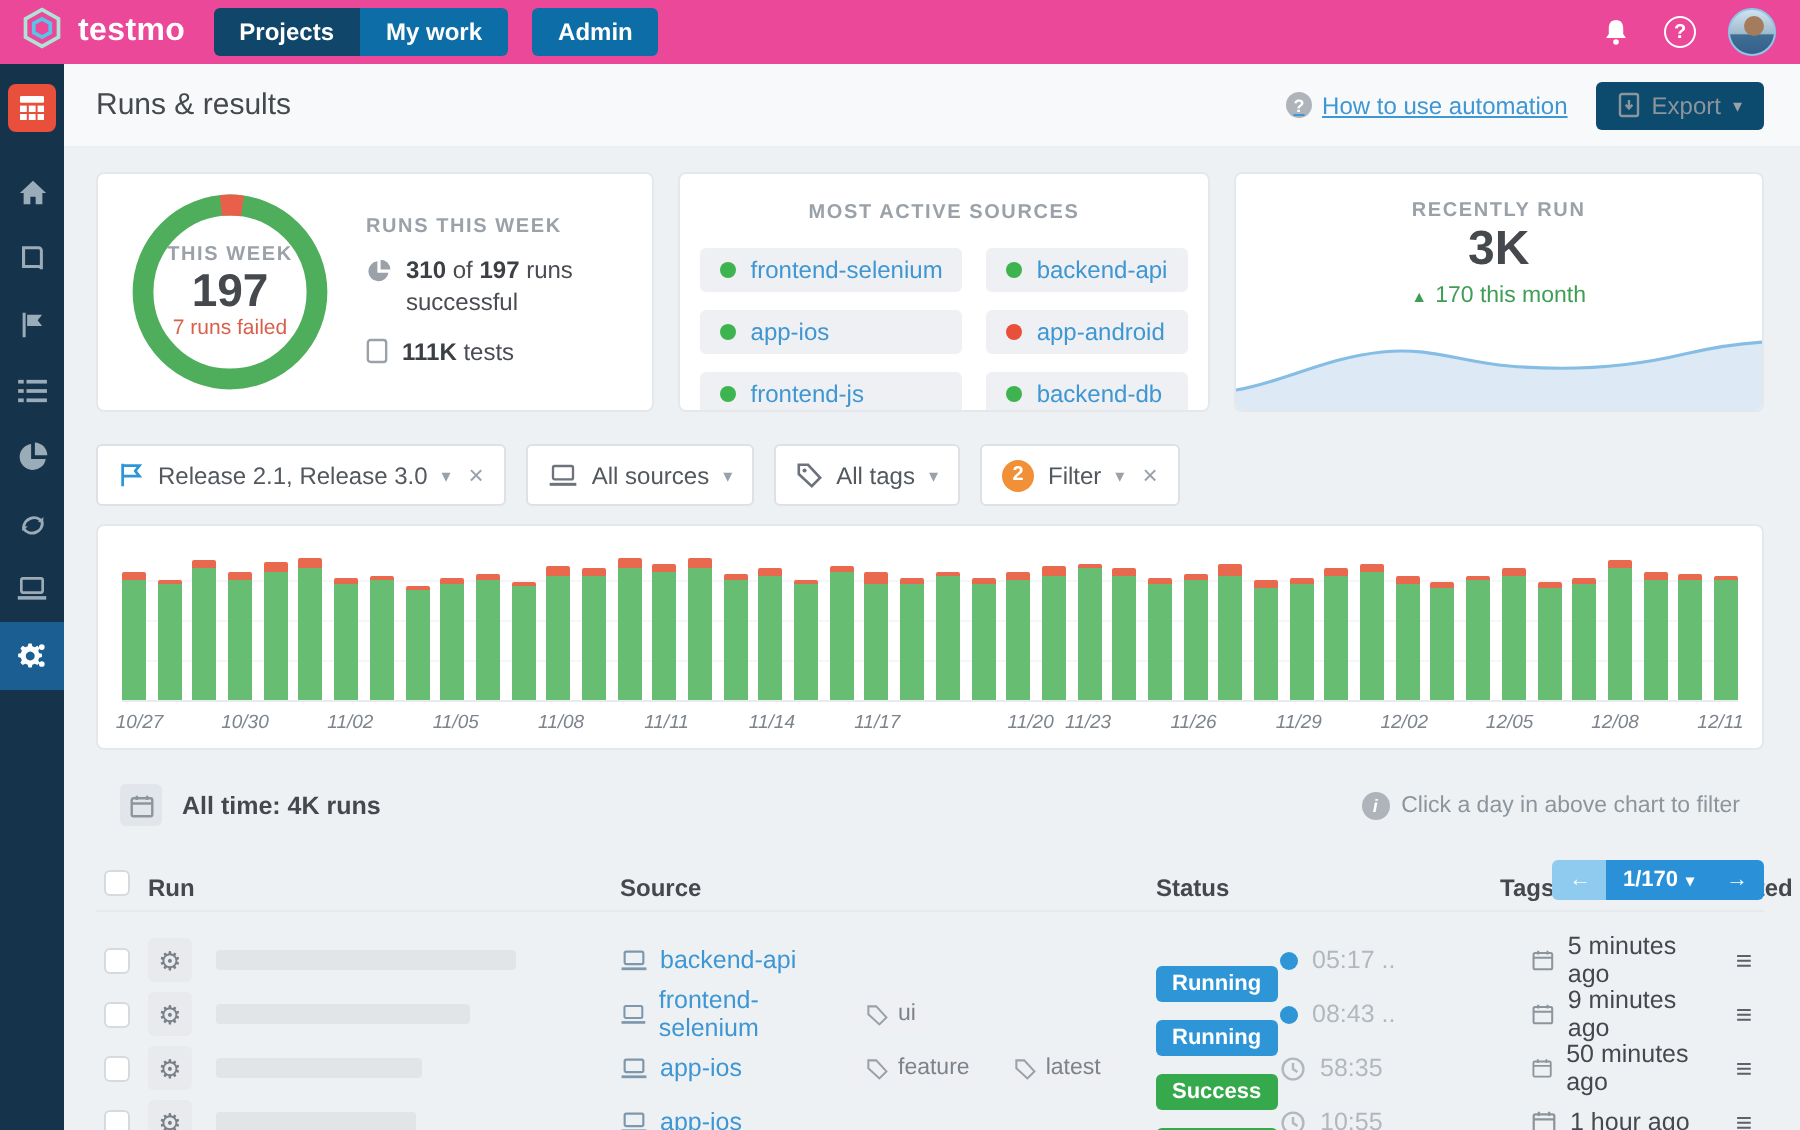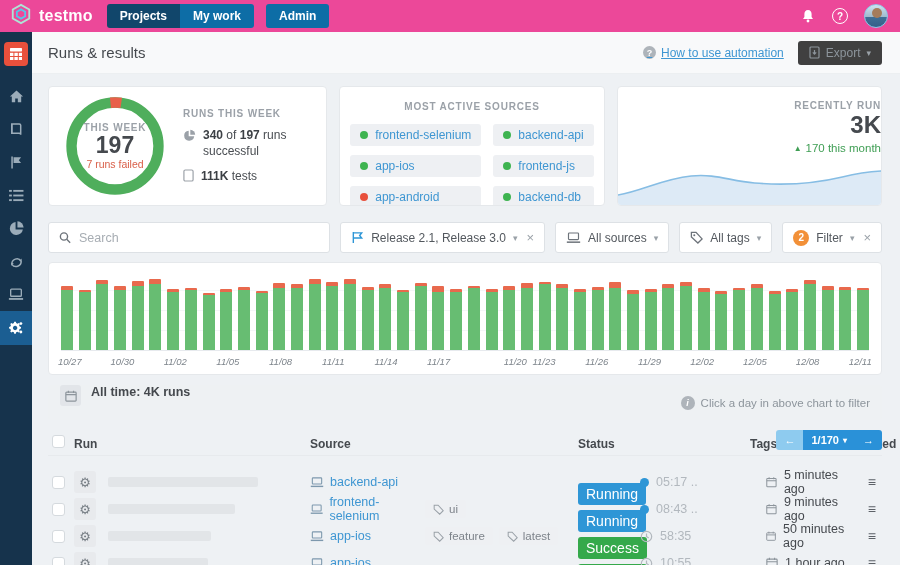--- a/index.html
+++ b/index.html
@@ -36,21 +36,21 @@
   
   .main { position:absolute; top:32px; left:32px; width:868px; height:533px; }
   .page-head { height:42px; background:#f8f9fa; border-bottom:1px solid #ecEFf1;
     display:flex; align-items:center; padding:0 18px 0 16px; }
   .page-title { font-size:15px; color:#45494e; }
   .head-right { margin-left:auto; display:flex; align-items:center; gap:14px; }
   .help-link { display:flex; align-items:center; gap:5px; font-size:12px; color:#3e96d2;
     text-decoration:underline; cursor:pointer; }
   .help-q { width:13px; height:13px; border-radius:50%; background:#aeb4ba; color:#fff; font-size:9px;
     font-weight:bold; display:flex; align-items:center; justify-content:center; text-decoration:none; }
-  .export-btn { display:flex; align-items:center; gap:6px; background:#404040; border-radius:3px;
+  .export-btn { display:flex; align-items:center; gap:6px; background:#0c4a6e; border-radius:3px;
     color:#8d959c; font-size:12px; padding:5px 11px; cursor:pointer; }
   .caret { font-size:9px; color:#9aa1a8; }
 
   .content { padding:12px 18px 0 16px; }
 
   
   .cards { display:flex; gap:12px; }
   .card { background:#fff; border:1px solid #e5e8eb; border-radius:4px; height:120px; flex:1; overflow:hidden; }
   .card-label { font-size:10px; font-weight:bold; letter-spacing:.8px; color:#9ba1a8; }
 
@@ -62,21 +62,21 @@
   .week-side { display:flex; flex-direction:column; gap:8px; }
   .stat-line { display:flex; gap:7px; font-size:12px; color:#494d52; align-items:flex-start; max-width:120px; line-height:1.35; }
   .stat-line b { color:#3c4045; }
 
   .card-sources { display:flex; flex-direction:column; align-items:center; padding-top:14px; }
   .src-grid { display:grid; grid-template-columns:auto auto; gap:9px 12px; margin-top:12px; }
   .pill { display:inline-flex; align-items:center; gap:7px; background:#eef0f3; border-radius:3px;
     padding:4px 10px; font-size:12px; color:#3e96d2; cursor:pointer; }
   .dot { width:8px; height:8px; border-radius:50%; flex:none; }
 
-  .card-recent { display:flex; flex-direction:column; align-items:flex-end; padding-top:13px; position:relative; }
+  .card-recent { display:flex; flex-direction:column; align-items:center; padding-top:13px; position:relative; }
   .recent-num { font-size:24px; font-weight:bold; color:#45494e; margin-top:2px; line-height:1; }
   .trend { display:flex; align-items:center; gap:4px; color:#3f9e54; font-size:11.5px; margin-top:5px; }
   .tri { font-size:8px; }
   .spark { position:absolute; bottom:0; left:0; width:100%; height:50px; }
 
   
   .filter-row { display:flex; gap:10px; margin-top:16px; height:31px; }
   .searchbox { flex:1; background:#fff; border:1px solid #dde1e5; border-radius:3px;
     display:flex; align-items:center; padding:0 10px; gap:8px; }
   .searchbox input { border:none; outline:none; font-size:12.5px; color:#494d52; width:100%;
@@ -95,21 +95,21 @@
     border-bottom:1px solid #e7eaee; position:relative;
     background:repeating-linear-gradient(to top, transparent 0 19px, #f4f6f8 19px 20px); }
   .bar { width:12px; display:flex; flex-direction:column; justify-content:flex-end; cursor:pointer; }
   .bar .red { background:#e8694d; border-radius:1px 1px 0 0; }
   .bar .green { background:#67bd72; }
   .ticks { position:relative; height:22px; }
   .tick { position:absolute; top:5px; transform:translateX(-50%); font-size:9.5px; color:#7d848b;font-style:italic; }
 
   
   .alltime { margin-top:10px; height:35px; background:#eef1f3; border-radius:4px;
-    display:flex; padding:0 12px; gap:10px; }
+    display:flex; align-items:center; padding:0 12px; gap:10px; }
   .cal-tile { width:21px; height:21px; background:#e2e5e9; border-radius:3px;
     display:flex; align-items:center; justify-content:center; }
   .alltime-label { font-size:12.5px; color:#45494e; font-weight:bold; }
   .alltime-right { margin-left:auto; display:flex; align-items:center; gap:6px; font-size:11.5px; color:#8d959c; }
   .info-dot { width:14px; height:14px; border-radius:50%; background:#aeb4ba; color:#fff; font-size:9px;
     font-weight:bold; font-style:italic; display:flex; align-items:center; justify-content:center; }
 
   
   .tbl { margin-top:12px; }
   .trow { display:grid; grid-template-columns:26px 34px 202px 115px 153px 62px 110px 105px 1fr;
@@ -119,21 +119,21 @@
   .trow.data { height:27px; }
   .cb { width:13px; height:13px; border:1px solid #d5dade; border-radius:3px; background:#fff;
     margin-left:4px; cursor:pointer; }
   .gear-btn { width:22px; height:22px; background:#e8eaed; border-radius:3px; color:#787f86;
     display:flex; align-items:center; justify-content:center; font-size:13px; cursor:pointer; }
   .name-bar { height:10px; background:#e2e5e8; border-radius:2px; }
   .src-link { display:flex; align-items:center; gap:6px; font-size:12.5px; color:#3e96d2; cursor:pointer; }
   .tags-cell { display:flex; gap:6px; }
   .tag-chip { display:inline-flex; align-items:center; gap:5px; background:#eef0f3; border-radius:3px;
     padding:3px 8px; font-size:11.5px; color:#7d838a; }
-  .status-badge { color:#fff; font-size:14px; font-weight:normal; border-radius:3px; padding:3px 8px;
+  .status-badge { color:#fff; font-size:11px; font-weight:bold; border-radius:3px; padding:3px 8px;
     display:inline-block;margin-top:24px; }
   .st-running { background:#2e96d6; }
   .st-success { background:#35a94b; }
   .time-cell { display:flex; align-items:center; gap:7px; font-size:12.5px; color:#b2b8be; }
   .bluedot { width:9px; height:9px; border-radius:50%; background:#2e96d6; }
   .started-cell { display:flex; align-items:center; gap:7px; font-size:12.5px; color:#45494e;padding-left:16px; }
   .rowmenu { color:#5d6268; font-size:14px; text-align:right; padding-right:6px; cursor:pointer; }
   .pager { position:absolute; right:0; top:-2px; display:flex; border-radius:3px; overflow:hidden; }
   .pg { color:#fff; font-size:11px; padding:4px 8px; cursor:pointer; display:flex; align-items:center; gap:4px; }
   .pg.prev { background:#8ecbef; }
@@ -274,21 +274,21 @@
             <span class="donut-fail">7 runs failed</span>
           </div>
         </div>
         <div class="week-side">
           <span class="card-label">RUNS THIS WEEK</span>
           <div class="stat-line">
             <svg width="13" height="13" viewBox="0 0 16 16" fill="#9ba1a8" style="flex:none;margin-top:2px">
               <path d="M7 2 A6.2 6.2 0 1 0 13.8 9 H7 Z"></path>
                 <path d="M9 1 A6.2 6.2 0 0 1 15 7 H9 Z"></path>
             </svg>
-            <span><b>340</b><span> of </span><b>197</b><span> runs successful</span></span>
+            <span><b>310</b><span> of </span><b>197</b><span> runs successful</span></span>
           </div>
           <div class="stat-line">
             <svg width="11" height="13" viewBox="0 0 12 14" fill="none" stroke="#9ba1a8" stroke-width="1.3" style="flex:none;margin-top:1px">
               <rect x="1" y="1" width="10" height="12" rx="1.5"></rect>
             </svg>
             <span><b>111K</b><span> tests</span></span>
           </div>
         </div>
       </div>
 
@@ -301,26 +301,26 @@
             </span>
             <span class="pill">
               <span class="dot" style="background: rgb(62, 180, 80);"></span>
               <span>backend-api</span>
             </span>
             <span class="pill">
               <span class="dot" style="background: rgb(62, 180, 80);"></span>
               <span>app-ios</span>
             </span>
             <span class="pill">
+              <span class="dot" style="background: rgb(232, 80, 60);"></span>
+              <span>app-android</span>
+            </span>
+            <span class="pill">
               <span class="dot" style="background: rgb(62, 180, 80);"></span>
               <span>frontend-js</span>
-            </span>
-            <span class="pill">
-              <span class="dot" style="background: rgb(232, 80, 60);"></span>
-              <span>app-android</span>
             </span>
             <span class="pill">
               <span class="dot" style="background: rgb(62, 180, 80);"></span>
               <span>backend-db</span>
             </span>
           </div>
       </div>
 
       <div class="card card-recent">
         <span class="card-label">RECENTLY RUN</span>
@@ -330,27 +330,20 @@
           <span>170 this month</span>
         </span>
         <svg class="spark" viewBox="0 0 270 50" preserveAspectRatio="none">
           <path d="M0,40 C25,36 45,24 75,21 C100,18.5 115,26 140,28 C170,30.5 200,29 230,22 C245,18.5 262,16.5 270,16 L270,50 L0,50 Z" fill="#ddeaf6"></path>
           <path d="M0,40 C25,36 45,24 75,21 C100,18.5 115,26 140,28 C170,30.5 200,29 230,22 C245,18.5 262,16.5 270,16" fill="none" stroke="#86bde4" stroke-width="1.6"></path>
         </svg>
       </div>
     </div>
 
     <div class="filter-row">
-      <div class="searchbox">
-        <svg width="13" height="13" viewBox="0 0 14 14" fill="none" stroke="#6d737a" stroke-width="1.6">
-          <circle cx="5.8" cy="5.8" r="4.2"></circle>
-            <path d="M9 9 L13 13"></path>
-        </svg>
-        <input placeholder="Search" style="">
-      </div>
       <div class="fchip">
         <svg width="13" height="13" viewBox="0 0 14 14" fill="none" stroke="#2e96d6" stroke-width="1.5">
           <path d="M2.5 1 v12 M2.5 2 h9 l-2.2 2.8 2.2 2.8 h-9"></path>
         </svg>
         <span>Release 2.1, Release 3.0</span>
         <span class="caret">▾</span>
         <span class="x">×</span>
       </div>
       <div class="fchip">
         <svg width="15" height="12" viewBox="0 0 18 14" fill="none" stroke="#6d737a" stroke-width="1.4">

